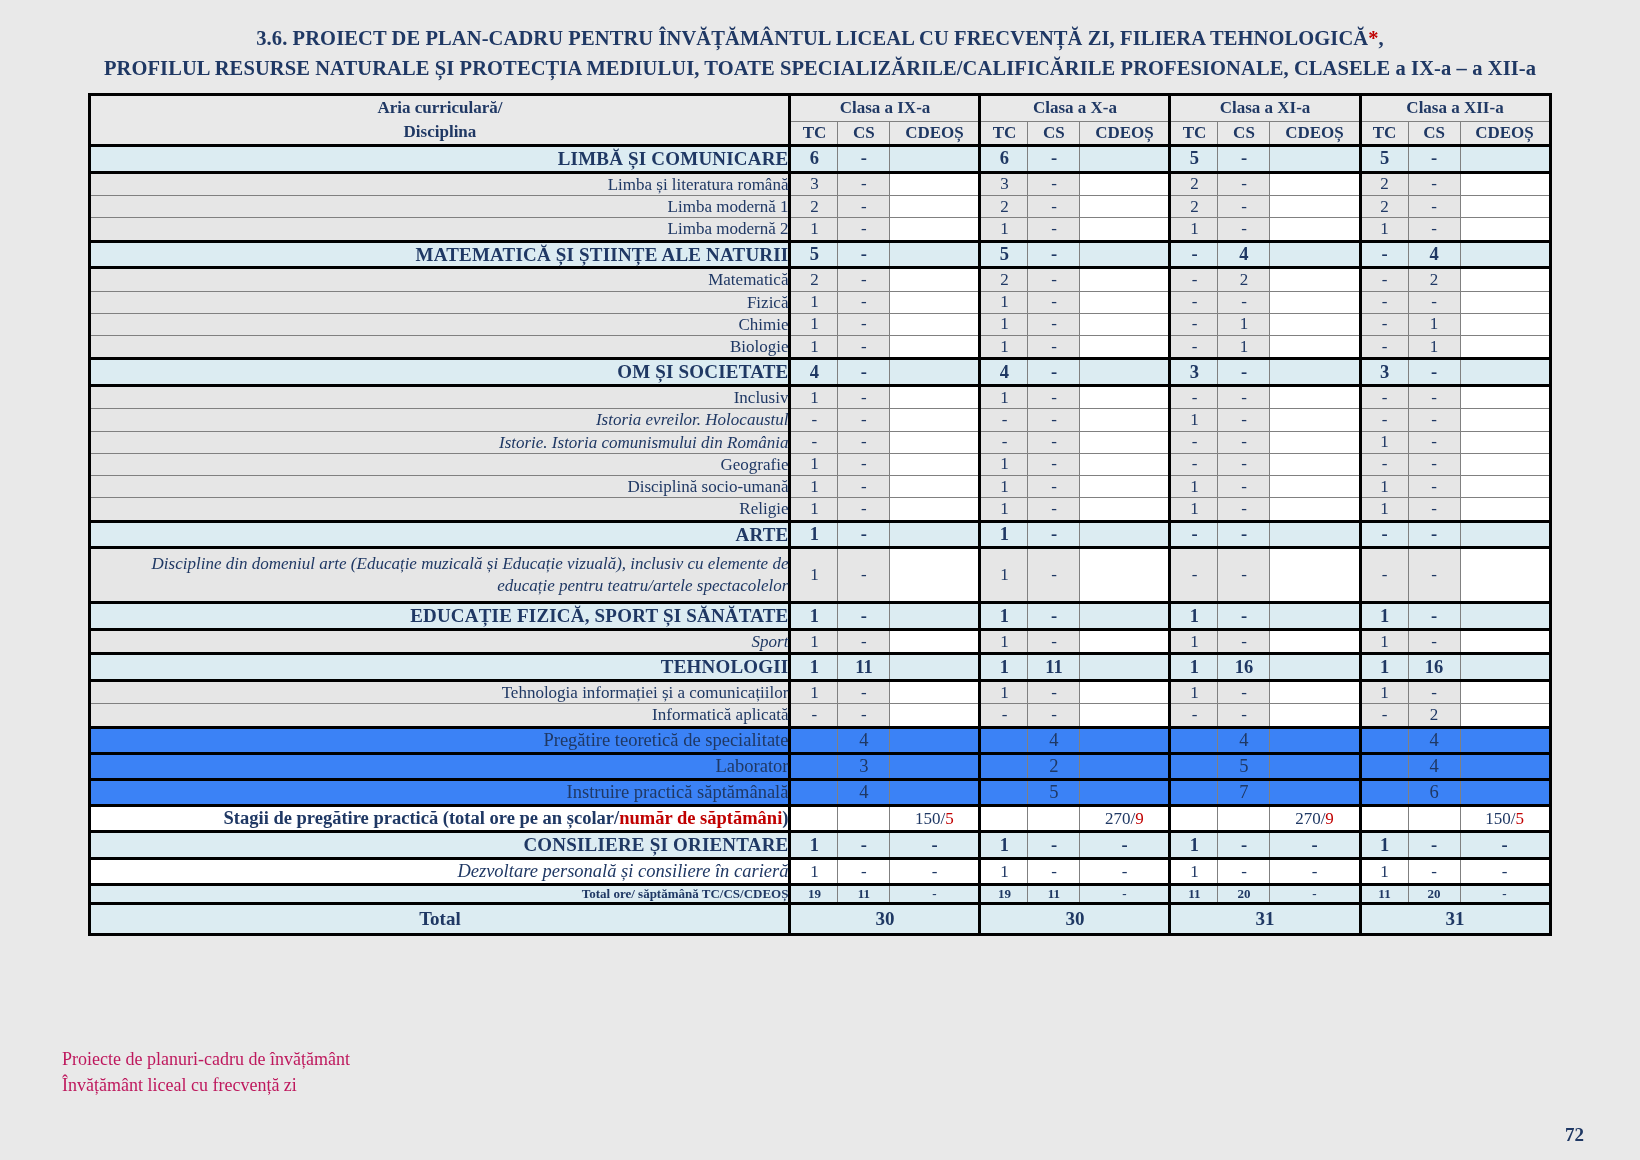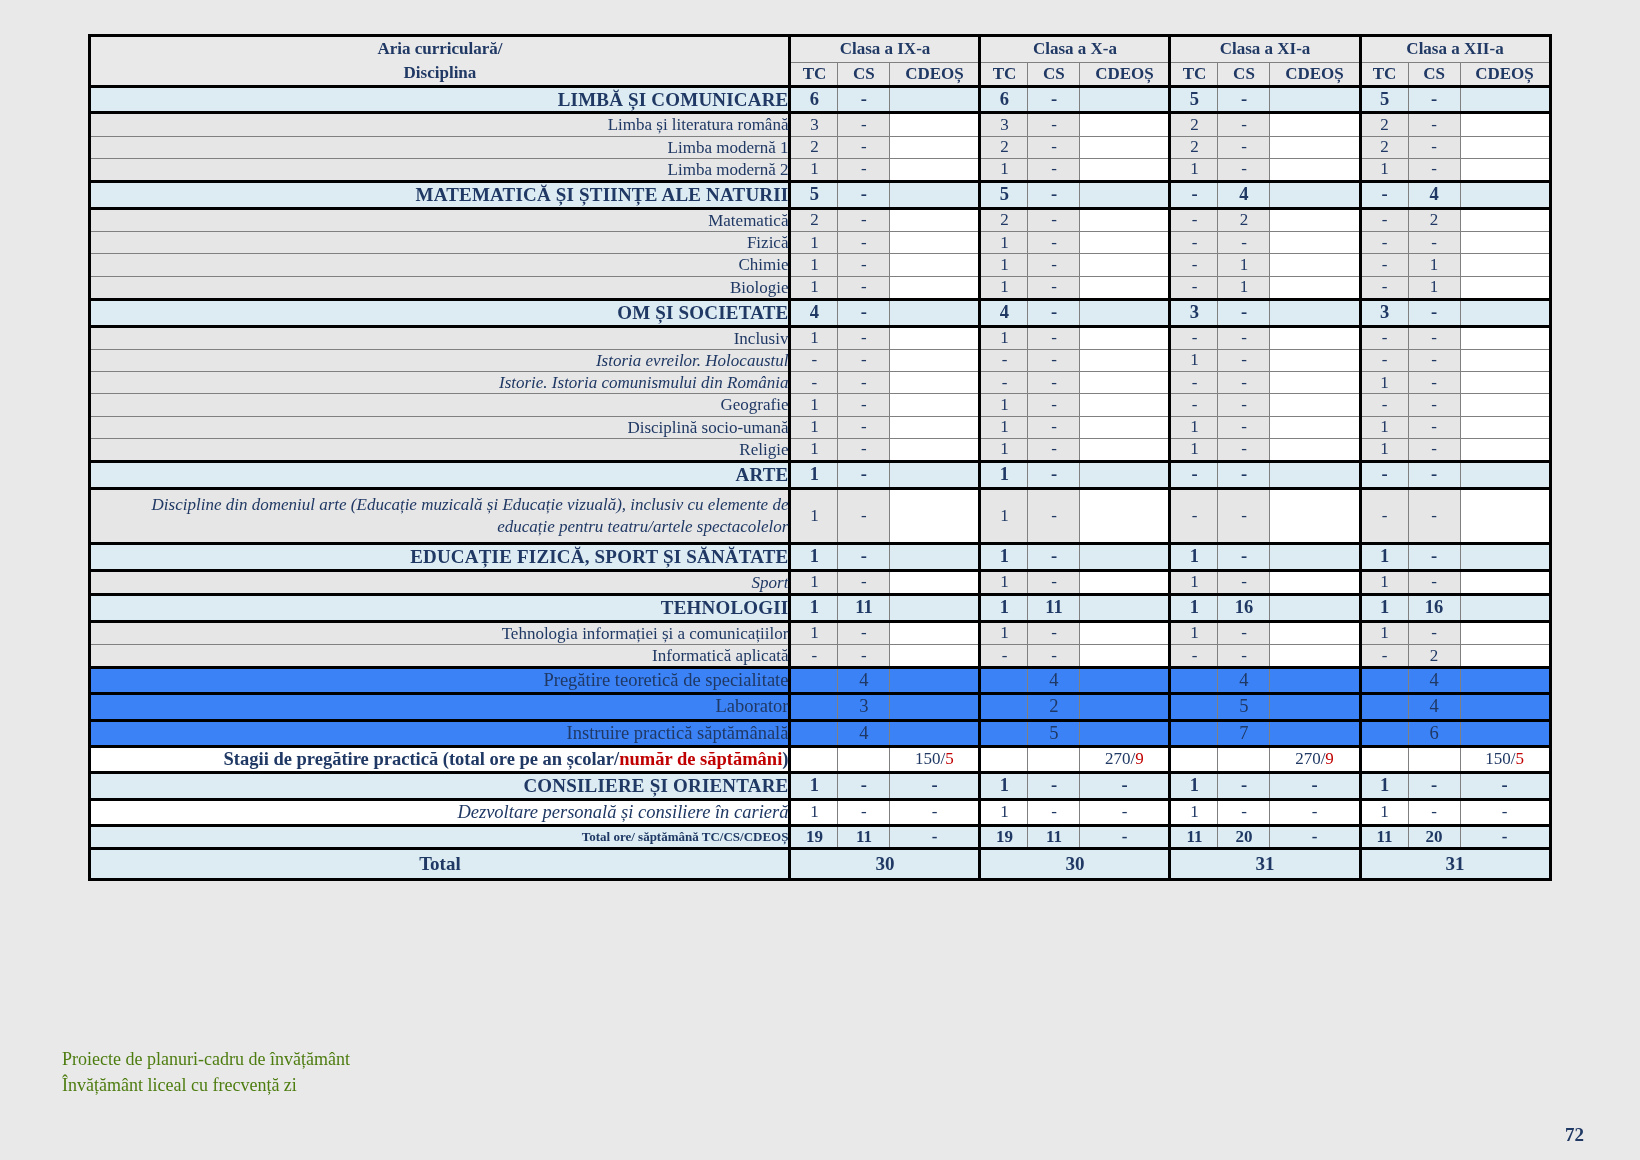--- a/index.html
+++ b/index.html
@@ -115,21 +115,21 @@
   tr.spec > td.lbl { font-size: 18.5px; }
   tr.spec > td.num { font-size: 18.5px; }
 
   tr.white > td { background: #ffffff; }
   tr.white > td.lbl { font-weight: bold; font-size: 18.5px; }
 
   tr.italic > td.lbl { font-style: italic; font-weight: normal; }
 
   tr.totalrow > td { background: #dcecf2; font-weight: bold; }
   tr.totalrow > td.lbl { font-size: 13px; font-family: Liberation Serif, serif; }
-  tr.totalrow > td.num { font-size: 17px; }
+  tr.totalrow > td.num { font-size: 13px; }
 
   tr.grandtotal > td {
     background: #dcecf2;
     font-weight: bold;
     text-align: center;
     font-size: 19px;
     padding: 3px 2px;
   }
 
   
@@ -143,39 +143,41 @@
     font-weight: bold;
     font-size: 19px;
     color: #C00000;
   }
   .footer {
     position: absolute;
     left: 62px;
     bottom: 62px;
     font-size: 18px;
     line-height: 1.45;
-    color: #4d7c0f;
+    color: #be185d;
     font-family: Liberation Serif, serif;
   }
   .footer div { white-space: nowrap; }
   .pagenum {
     position: absolute;
     right: 56px;
     bottom: 14px;
     font-weight: bold;
     font-size: 19px;
     color: #1F3864;
   }
 </style>
 </head>
 <body>
 
 <div class="page">
 
   <div class="doc-title">
+    <span class="line"><span>3.6. PROIECT DE PLAN-CADRU PENTRU ÎNVĂȚĂMÂNTUL LICEAL CU FRECVENȚĂ ZI, FILIERA TEHNOLOGICĂ</span><span class="red">*</span><span>,</span></span>
+    <span class="line">PROFILUL RESURSE NATURALE ȘI PROTECȚIA MEDIULUI, TOATE SPECIALIZĂRILE/CALIFICĂRILE PROFESIONALE, CLASELE a IX-a – a XII-a</span>
   </div>
 
   <table class="plan">
     <colgroup>
       <col class="c-disc">
         <col class="c-tc">
         <col class="c-cs">
         <col class="c-cd">
       <col class="c-tc">
         <col class="c-cs">

